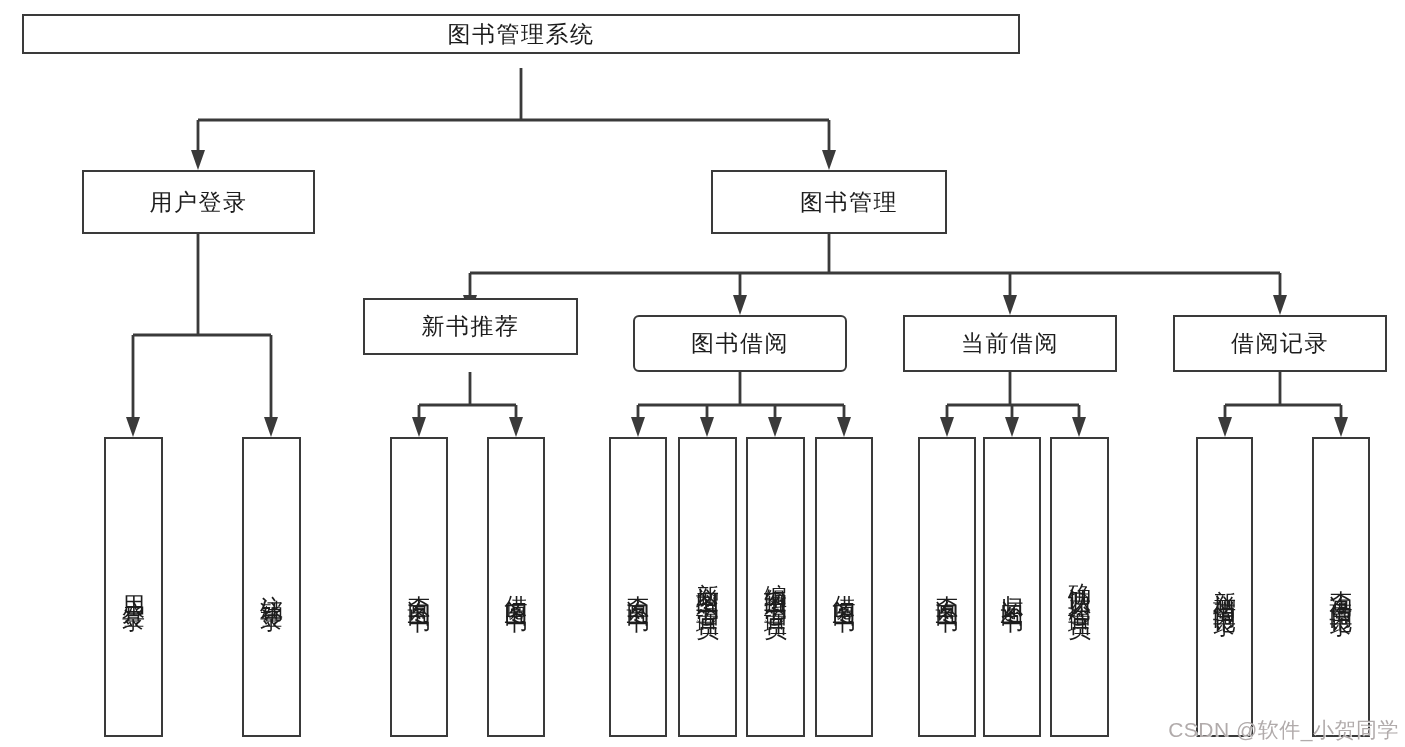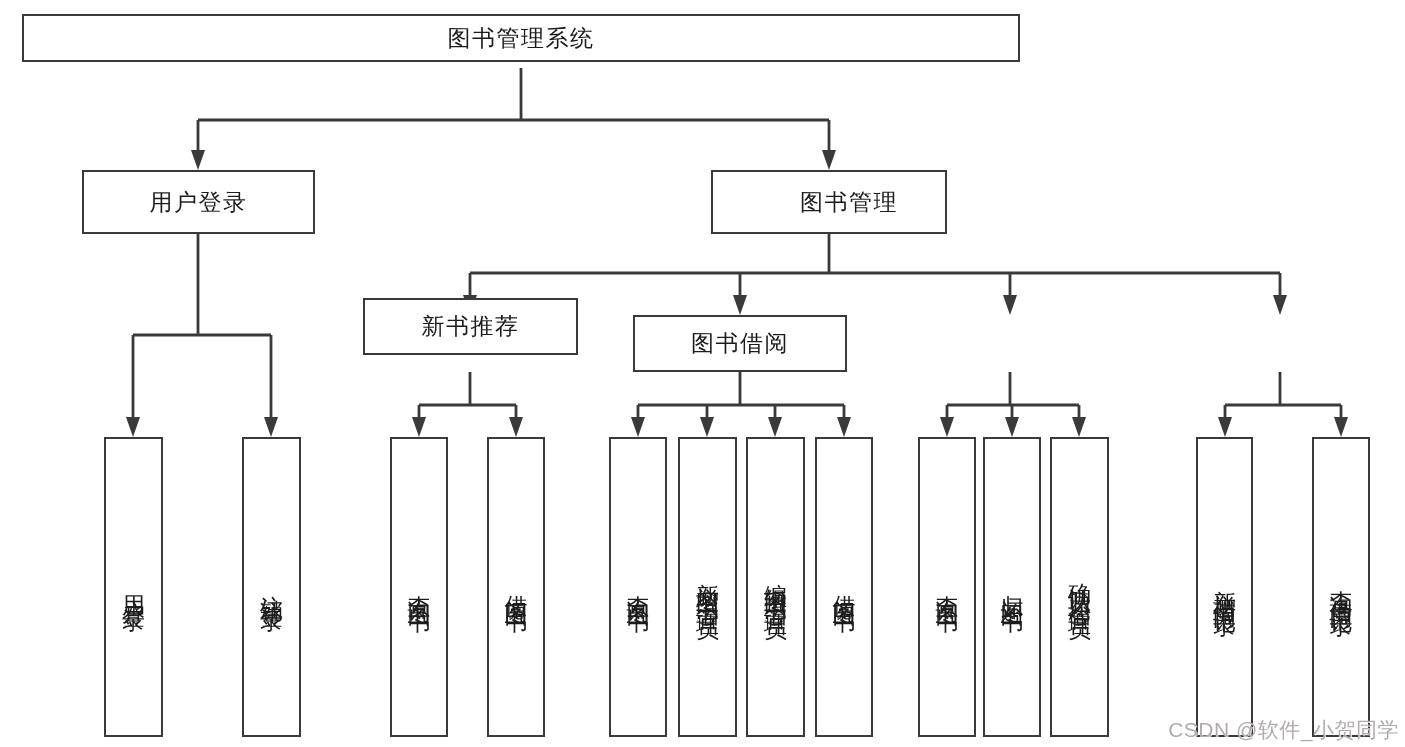--- a/index.html
+++ b/index.html
@@ -91,27 +91,29 @@
       <polygon points="768,417 782,417 775,437"></polygon>
       <polygon points="837,417 851,417 844,437"></polygon>
       <polygon points="940,417 954,417 947,437"></polygon>
       <polygon points="1005,417 1019,417 1012,437"></polygon>
       <polygon points="1072,417 1086,417 1079,437"></polygon>
       <polygon points="1218,417 1232,417 1225,437"></polygon>
       <polygon points="1334,417 1348,417 1341,437"></polygon>
     </g>
   </svg>
 
-  <div class="node hnode" style="left:22px; top:14px; width:998px; height:48px;">图书管理系统</div>
+  <div class="node hnode" style="left:22px; top:14px; width:998px; height:40px;">图书管理系统</div>
 
   <div class="node hnode" style="left:82px; top:170px; width:233px; height:64px;">用户登录</div>
   <div class="node hnode" style="left:711px; top:170px; width:236px; height:64px;padding-left:40px;">图书管理</div>
 
   <div class="node hnode" style="left:363px; top:298px; width:215px; height:57px;">新书推荐</div>
-  <div class="node hnode" style="left:633px; top:315px; width:214px; height:57px;">图书借阅</div>
+  <div class="node hnode" style="left:633px; top:315px; width:214px; height:57px;border-radius:6px;">图书借阅</div>
+  <div class="node hnode" style="left:903px; top:315px; width:214px; height:57px;">当前借阅</div>
+  <div class="node hnode" style="left:1173px; top:315px; width:214px; height:57px;">借阅记录</div>
 
   <div class="node vnode" style="left:104px; top:437px; width:59px; height:300px;">用户登录</div>
   <div class="node vnode" style="left:242px; top:437px; width:59px; height:300px;">注销登录</div>
 
   <div class="node vnode" style="left:390px; top:437px; width:58px; height:300px;">查询图书</div>
   <div class="node vnode" style="left:487px; top:437px; width:58px; height:300px;">借阅图书</div>
 
   <div class="node vnode" style="left:609px; top:437px; width:58px; height:300px;">查询图书</div>
   <div class="node vnode" style="left:678px; top:437px; width:59px; height:300px;">新增图书（管理员）</div>
   <div class="node vnode" style="left:746px; top:437px; width:59px; height:300px;">编辑图书（管理员）</div>

